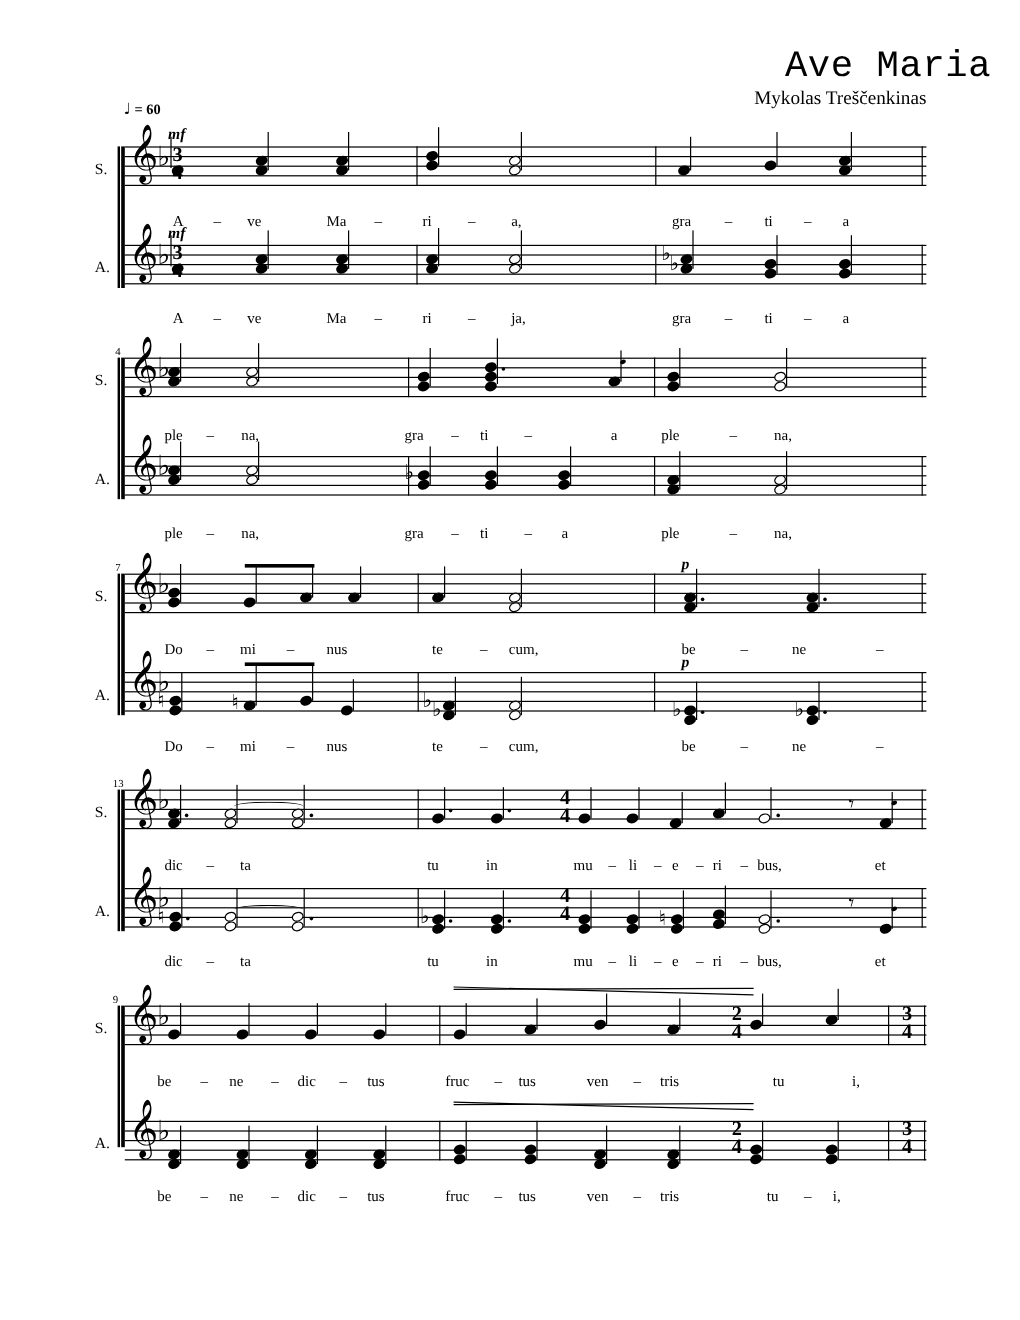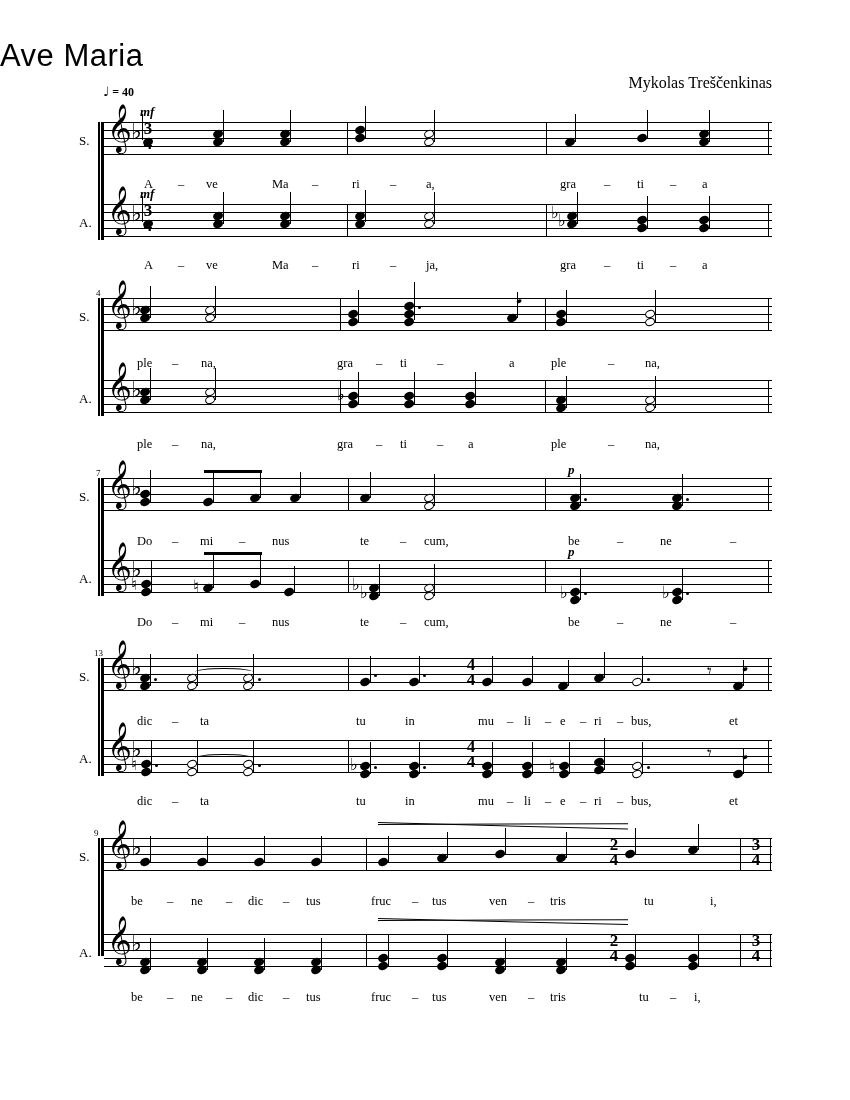--- a/index.html
+++ b/index.html
@@ -19,23 +19,23 @@
     position: relative;
     width: 850px;
     height: 1100px;
     background: #fff;
   }
   .title {
     position: absolute;
     top: 38px;
     left: 0;
     width: 826px;
-    text-align: left;
+    text-align: right;
     font-size: 31px;
-    font-family: Liberation Sans, sans-serif;
+    font-family: Liberation Mono, monospace;
     letter-spacing: 0.5px;
   }
   .composer {
     position: absolute;
     top: 74px;
     right: 78px;
     font-size: 16px;
     font-family: "Liberation Serif", serif;
   }
   .tempo {
@@ -193,21 +193,21 @@
 </style>
 </head>
 <body>
 
 <div class="page">
 
   <div class="title">Ave Maria</div>
   <div class="composer">Mykolas Treščenkinas</div>
   <div class="tempo">
     <span class="notegl">♩</span>
-    <span>= 40</span>
+    <span>= 60</span>
   </div>
 
   <div class="system" style="top:0;">
 
     <div class="brace-line" style="left:101px; top:122px; width:2.5px; height:118px; background:#000;"></div>
     <div class="brace-line" style="left:98px; top:122px; width:2px; height:118px;"></div>
 
     <div class="partlabel" style="left:79px; top:133px;">S.</div>
     <div class="staff" style="left:104px; top:122px; width:668px;">
       <div class="ln"></div>

